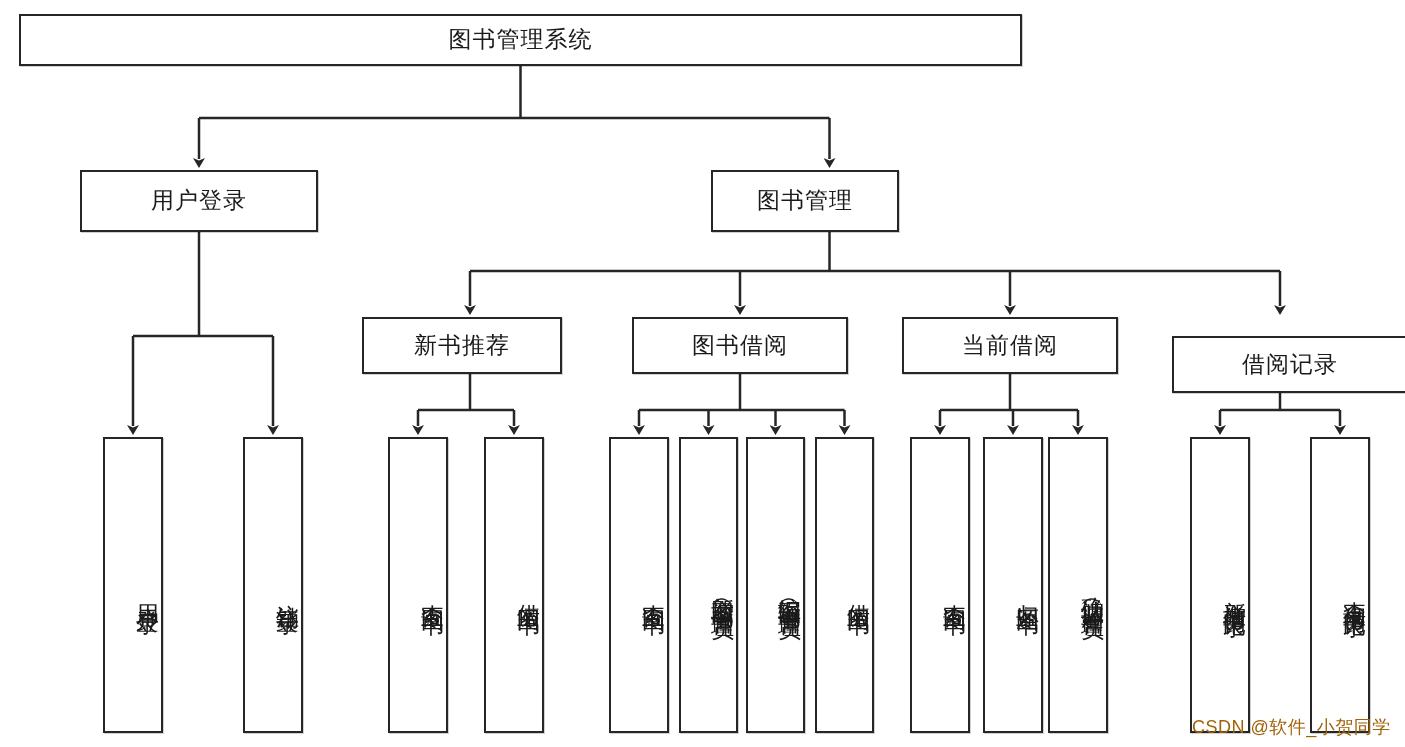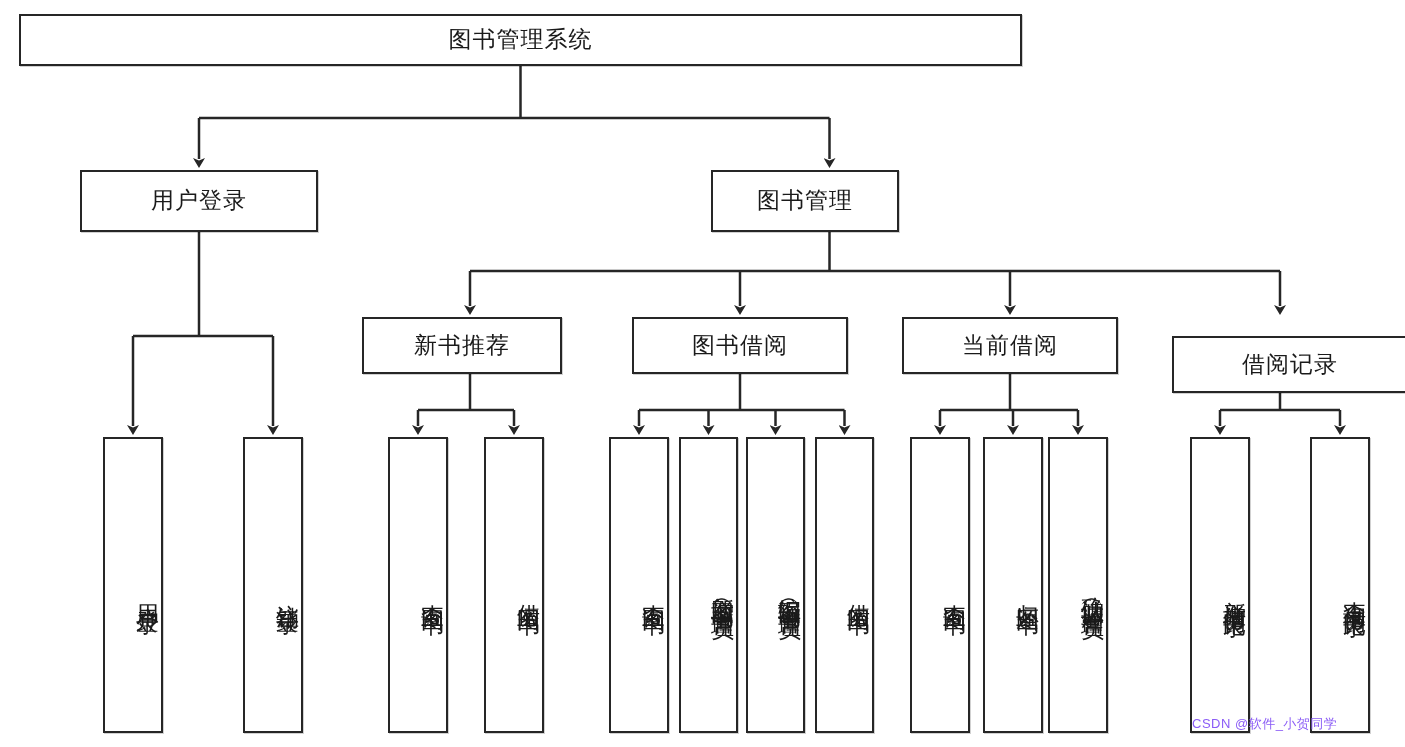--- a/index.html
+++ b/index.html
@@ -54,22 +54,22 @@
     justify-content: center;
   }
   .node.vert .vlabel {
     writing-mode: vertical-rl;
     text-orientation: upright;
     white-space: normal;
   }
   .watermark {
     position: absolute;
     z-index: 3;
-    color: #8b5cf6;
-    font-size: 13px;
+    color: #a16207;
+    font-size: 18px;
     letter-spacing: 0.5px;
     white-space: nowrap;
     pointer-events: none;
   }
 </style>
 </head>
 <body>
 
 <div id="canvas">
 

